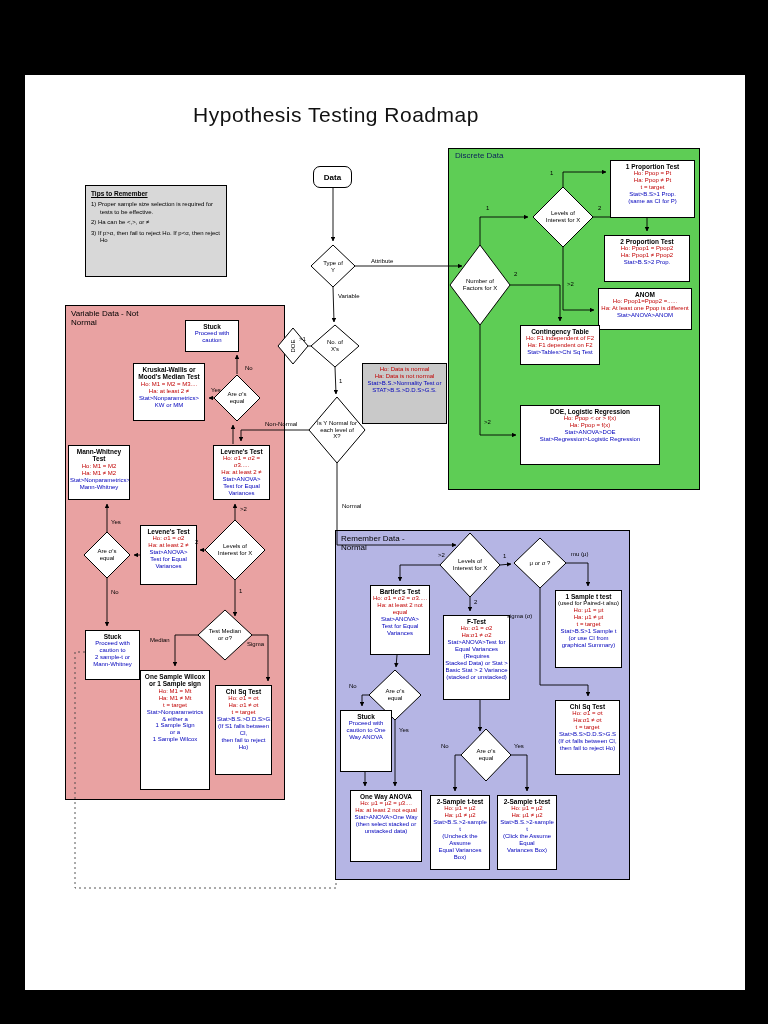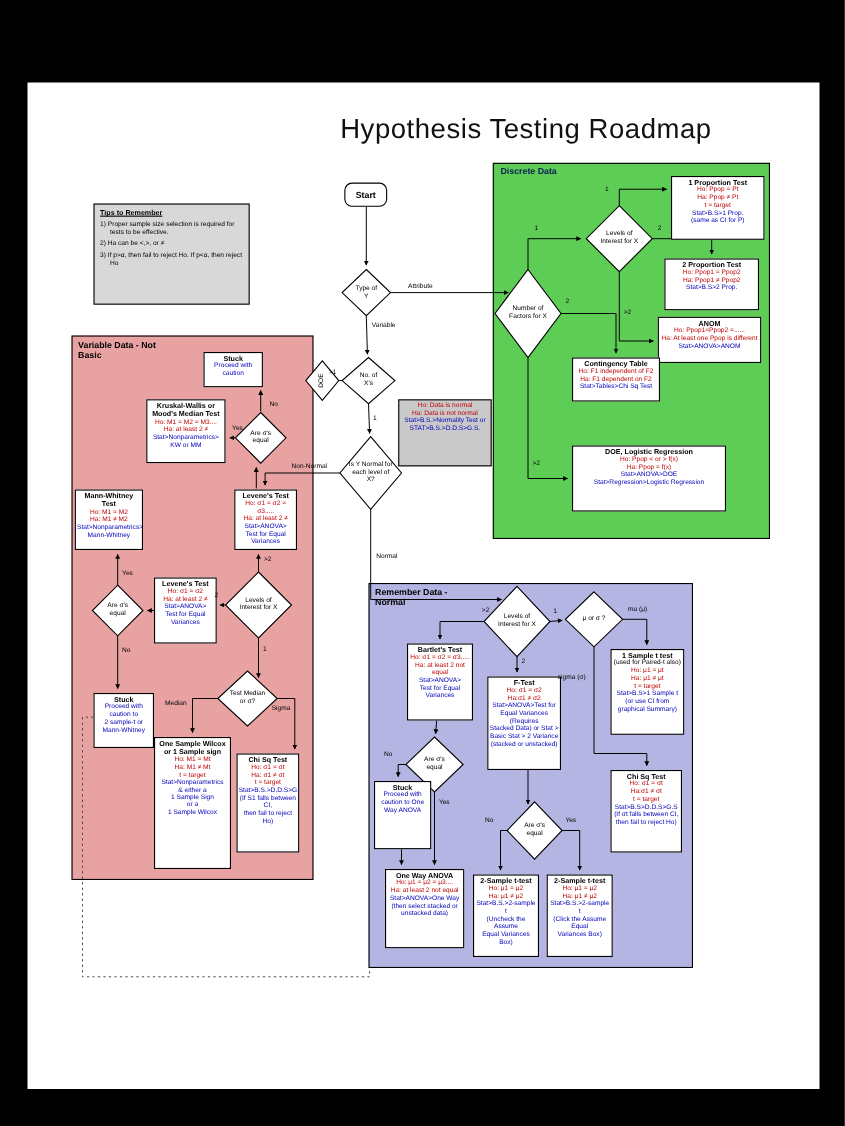--- a/index.html
+++ b/index.html
@@ -1,20 +1,20 @@
 <!DOCTYPE html>
 <html><head>
 <meta charset="utf-8">
 <style>
   html,body{margin:0;padding:0}
   body{width:768px;height:1024px;background:#000;overflow:hidden;font-family:"Liberation Sans","DejaVu Sans",sans-serif;position:relative}
   .page{position:absolute;left:25px;top:75px;width:720px;height:915px;background:#fff}
-  .main-title{position:absolute;left:0;top:28px;width:622px;text-align:right;font-size:25px;color:#111;letter-spacing:.5px}
+  .main-title{position:absolute;left:0;top:28px;width:622px;text-align:center;font-size:21px;color:#111;letter-spacing:.5px}
   .region{position:absolute;border:1px solid #000;box-sizing:border-box}
-  .rtitle{position:absolute;font-size:8px;font-weight:bold;color:#000;line-height:1.1}
+  .rtitle{position:absolute;font-size:8px;font-weight:normal;color:#000;line-height:1.1}
   svg.wires{position:absolute;left:0;top:0;pointer-events:none}
   .box{position:absolute;background:#fff;border:1px solid #000;box-sizing:border-box;font-size:6px;line-height:1.15;text-align:center;padding:2px 1px;overflow:hidden}
   .gray{background:#c9c9c9}
   .bt{font-weight:bold;font-size:6.5px;color:#000}
   .red{color:#c00000}
   .blue{color:#0000bb}
   .blk{color:#000}
   .start{position:absolute;left:288px;top:91px;width:39px;height:22px;background:#fff;border:1.5px solid #000;border-radius:7px;display:flex;align-items:center;justify-content:center;font-weight:bold;font-size:8px;box-sizing:border-box}
   .tips{position:absolute;left:60px;top:110px;width:142px;height:92px;background:#d8d8d8;border:1px solid #000;box-sizing:border-box;padding:4px 5px;font-size:6px;line-height:1.25;text-align:left}
   .tips .tt{font-weight:bold;text-decoration:underline;font-size:6.5px;margin-bottom:3px}
@@ -91,24 +91,24 @@
       <polygon points="210,445 240,475 210,505 180,475"></polygon>
       <polygon points="200,535 227,560 200,585 173,560"></polygon>
       <polygon points="445,458 475,490 445,522 415,490"></polygon>
       <polygon points="515,463 541,488 515,513 489,488"></polygon>
       <polygon points="370,595 396,620 370,645 344,620"></polygon>
       <polygon points="461,654 486,680 461,706 436,680"></polygon>
     </g>
   </svg>
 
   <div class="rtitle" style="left:430px;top:77px;color:#0a1e5a">Discrete Data</div>
-  <div class="rtitle" style="left:46px;top:235px;width:72px">Variable Data - Not Basic</div>
+  <div class="rtitle" style="left:46px;top:235px;width:72px">Variable Data - Not Normal</div>
   <div class="rtitle" style="left:316px;top:460px;width:72px">Remember Data - Normal</div>
 
-  <div class="start">Start</div>
+  <div class="start">Data</div>
   <div class="tips">
     <div class="tt">Tips to Remember</div>
     <div>
         <div class="tip">1)  Proper sample size selection is required for tests to be effective.</div>
         <div class="tip">2)  Ha can be &lt;,&gt;, or ≠</div>
         <div class="tip">3)  If p&gt;α, then fail to reject Ho.  If p&lt;α, then reject Ho</div>
       </div>
   </div>
 
   <div class="box" style="left:160px;top:245px;width:54px;height:32px">

